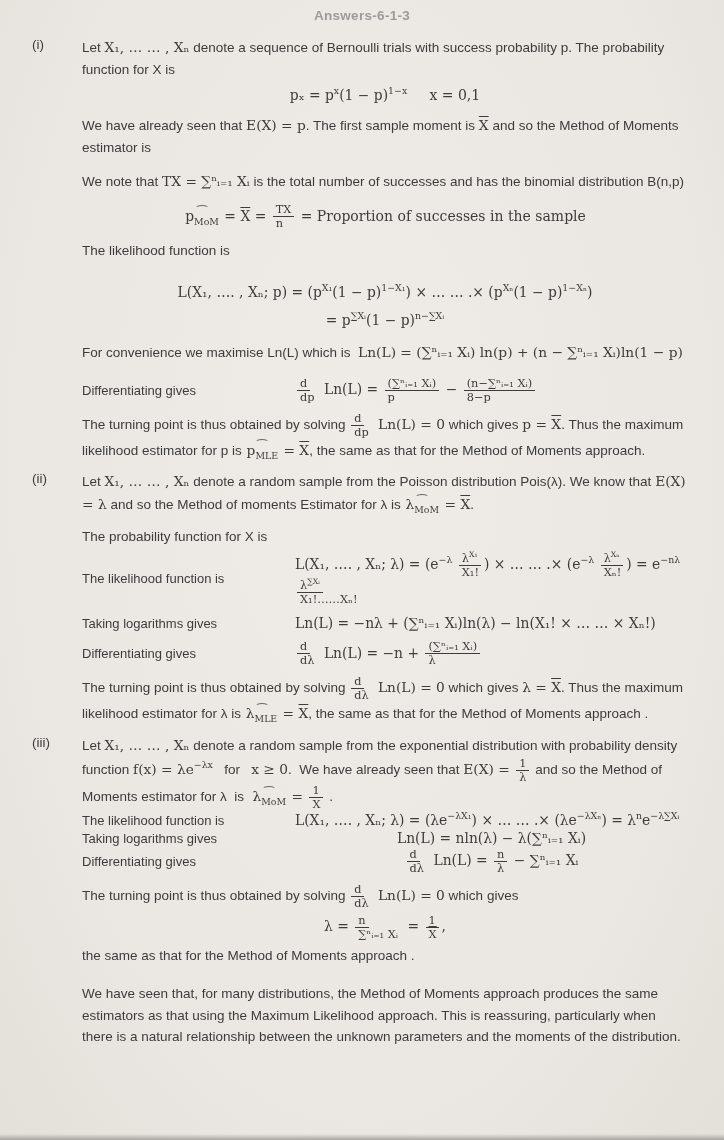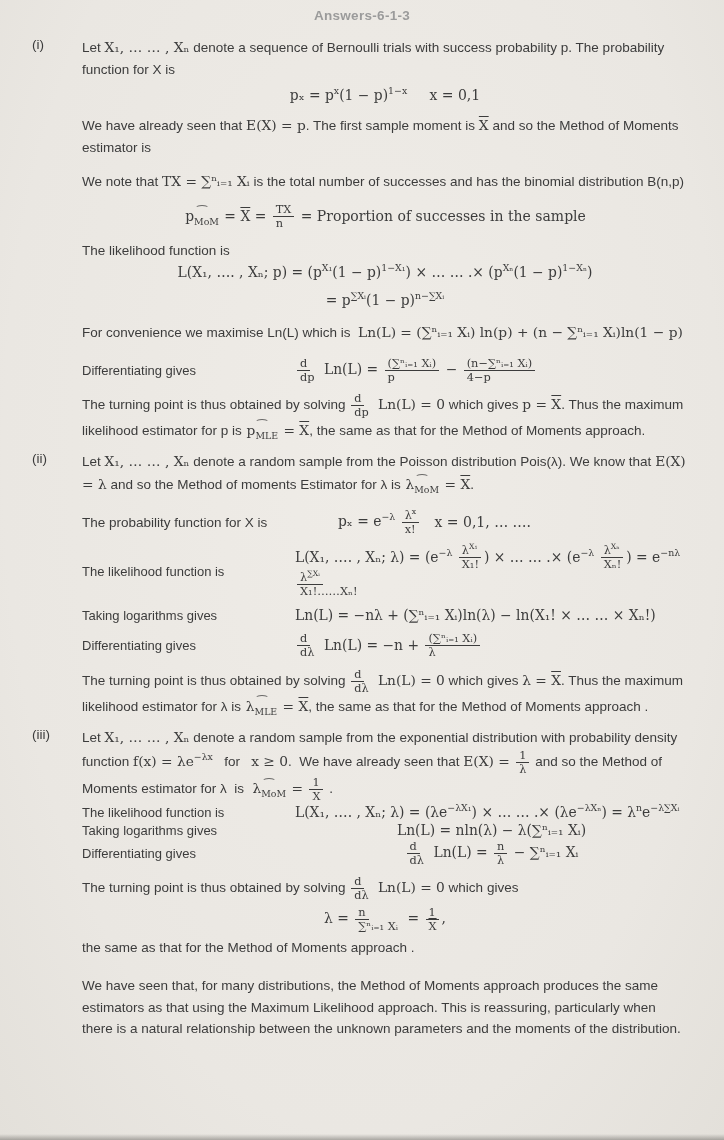--- a/index.html
+++ b/index.html
@@ -45,21 +45,21 @@
   .hat::before{
     content:"\2322";position:absolute;left:50%;top:-0.72em;
     transform:translateX(-50%) scale(1.7,0.7);
     font-size:0.85em;font-style:normal;font-family:"DejaVu Sans",sans-serif;
   }
   .row{display:flex;align-items:center;gap:8px;}
   .rlab{flex:0 0 205px;font-size:13px;}
   .rlab-w{flex:0 0 248px;font-size:13.5px;}
   .cfx{flex:1;text-align:center;}
   
-  .mt4{margin-top:4px}.mt6{margin-top:0}.mt8{margin-top:8px}
+  .mt4{margin-top:4px}.mt6{margin-top:20px}.mt8{margin-top:8px}
   .mt10{margin-top:10px}.mt12{margin-top:12px}
   .closing{margin-top:16px;line-height:1.6;}
 </style>
 </head>
 <body>
 
 <div class="page">
   <div class="title">Answers-6-1-3</div>
 
   <div class="content">
@@ -81,38 +81,34 @@
       <div class="row mt12">
         <span class="rlab">Differentiating gives</span>
         <span class="eq"><span class="mi"><span class="fr">
                 <span class="fn">d</span>
                 <span class="fd">dp</span>
               </span> Ln(L) = <span class="fr">
                 <span class="fn">(∑ⁿᵢ₌₁ Xᵢ)</span>
                 <span class="fd">p</span>
               </span> − <span class="fr">
                 <span class="fn">(n−∑ⁿᵢ₌₁ Xᵢ)</span>
-                <span class="fd">4−p</span>
+                <span class="fd">8−p</span>
               </span></span></span>
       </div>
       <p class="para mt8">The turning point is thus obtained by solving <span class="mi"><span class="fr">
               <span class="fn">d</span>
               <span class="fd">dp</span>
             </span> Ln(L) = 0</span> which gives <span class="mi">p = <span class="ov">X</span></span>. Thus the maximum likelihood estimator for p is <span class="mi"><span class="hat">p<sub>MLE</sub></span> = <span class="ov">X</span></span>, the same as that for the Method of Moments approach.</p>
     </section>
 
     <section class="sec mt8">
       <span class="seclabel">(ii)</span>
       <p class="para">Let <span class="mi">X₁, … … , Xₙ</span> denote a random sample from the Poisson distribution Pois(λ). We know that <span class="mi">E(X) = λ</span> and so the Method of moments Estimator for λ is <span class="mi"><span class="hat">λ<sub>MoM</sub></span> = <span class="ov">X</span></span>.</p>
       <div class="row mt12">
         <span class="rlab-w">The probability function for X is</span>
-        <span class="eq"><span class="mi">pₓ = e<sup>−λ</sup> <span class="fr">
-                <span class="fn">λ<sup>x</sup></span>
-                <span class="fd">x!</span>
-              </span></span>&nbsp;&nbsp; <span class="mi">x</span> = 0,1, … ….</span>
       </div>
       <div class="row mt8">
         <span class="rlab">The likelihood function is</span>
         <span class="eq"><span class="mi">L(X₁, …. , Xₙ; λ) = (e<sup>−λ</sup> <span class="fr">
                 <span class="fn">λ<sup>X₁</sup></span>
                 <span class="fd">X₁!</span>
               </span>) × … … .× (e<sup>−λ</sup> <span class="fr">
                 <span class="fn">λ<sup>Xₙ</sup></span>
                 <span class="fd">Xₙ!</span>
               </span>) = e<sup>−nλ</sup> <span class="fr">

